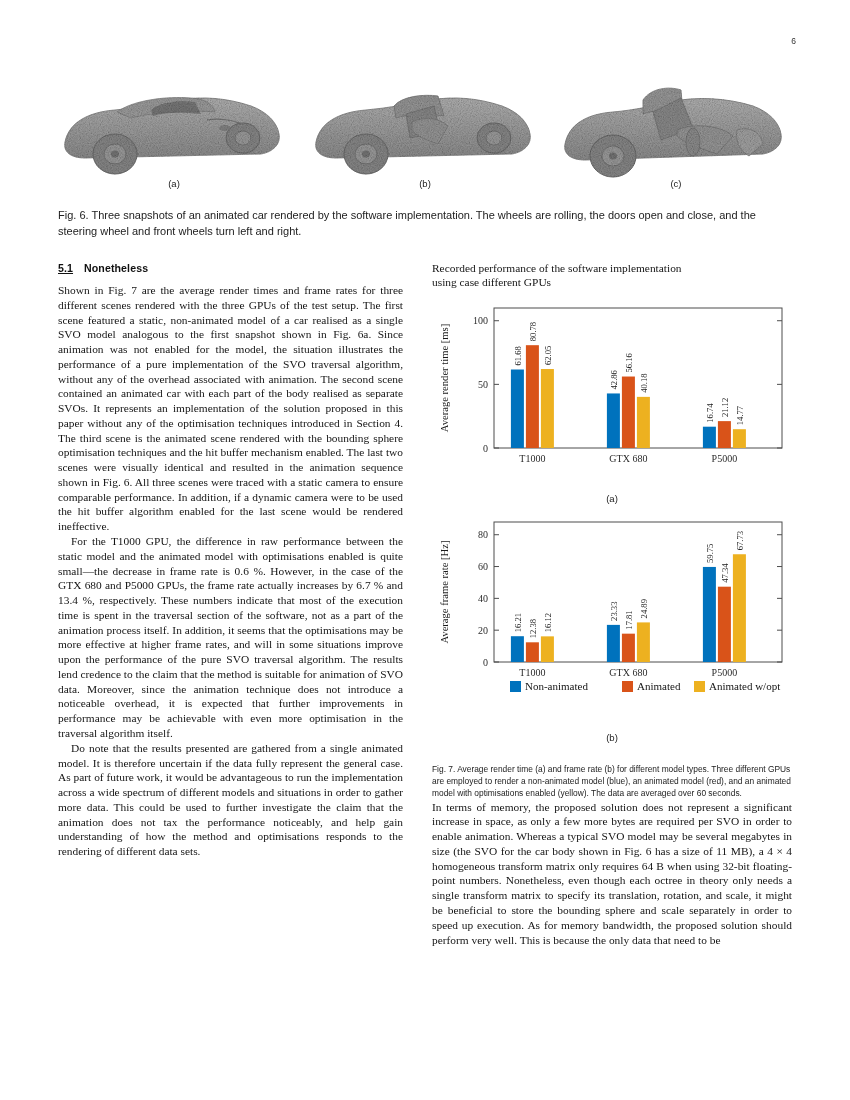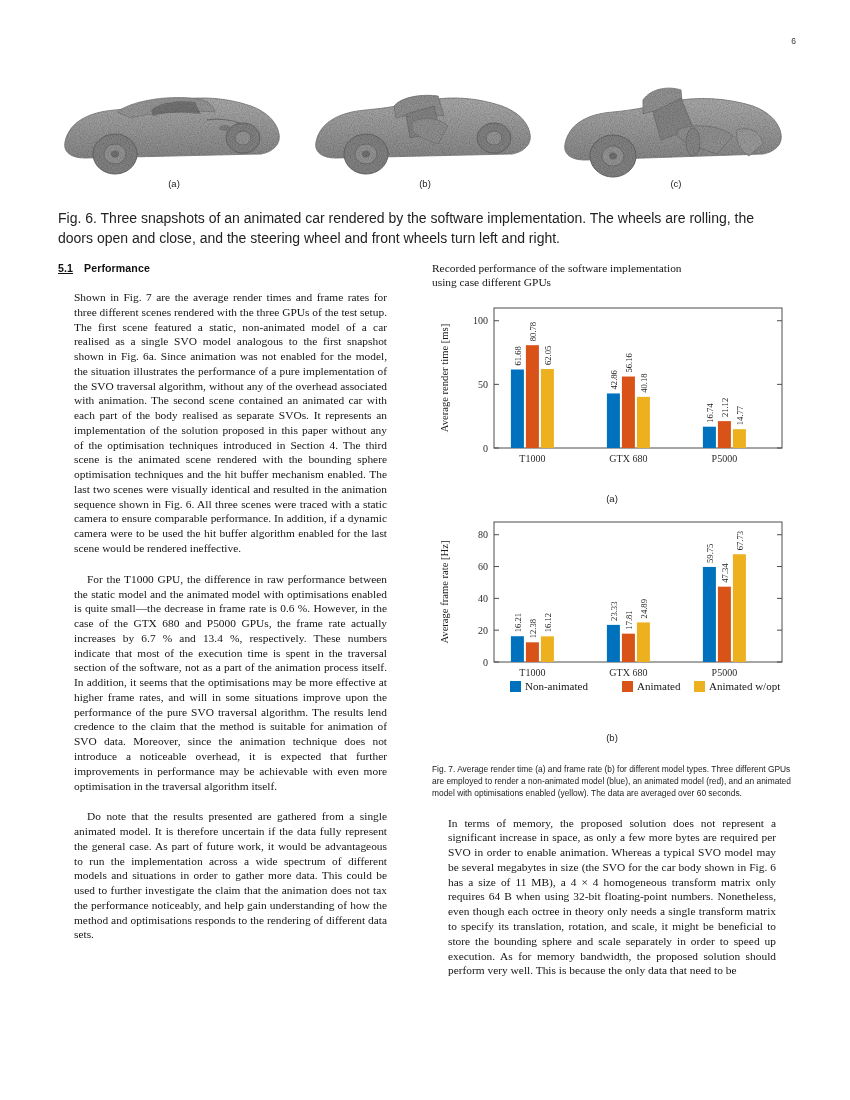--- a/index.html
+++ b/index.html
@@ -60,21 +60,21 @@
     font-size: 9.5px;
     color: #222;
   }
 
   .fig6-caption {
     position: absolute;
     top: 208px;
     left: 58px;
     width: 734px;
     font-family: "Liberation Sans", sans-serif;
-    font-size: 14px;
+    font-size: 11px;
     line-height: 1.45;
     color: #222;
     text-align: left;
   }
 
   
   .col-left {
     position: absolute;
     top: 262px;
     left: 58px;
@@ -93,21 +93,21 @@
     font-weight: bold;
     margin: 0 0 9px 0;
     color: #111;
     letter-spacing: .1px;
   }
   h2.section .secnum { margin-right: 11px; text-decoration: underline; }
 
   p.body {
     font-size: 11.4px;
     line-height: 1.295;
-    margin: 16px;
+    margin: 0;
     text-align: justify;
     text-justify: inter-word;
     hyphens: none;
     color: #141414;
   }
   p.body + p.body { text-indent: 13px; }
 
   
   .fig7 {
     position: absolute;
@@ -219,21 +219,21 @@
   <div class="fig6-labels">
     <span>(a)</span>
     <span>(b)</span>
     <span>(c)</span>
   </div>
 
   <div class="fig6-caption">Fig. 6. Three snapshots of an animated car rendered by the software implementation. The wheels are rolling, the doors open and close, and the steering wheel and front wheels turn left and right.</div>
 
   <div class="col-left">
     <h2 class="section">
-      <span class="secnum">5.1</span><span>Performance</span>
+      <span class="secnum">5.1</span><span>Nonetheless</span>
     </h2>
     <p class="body">Shown in Fig. 7 are the average render times and frame rates for three different scenes rendered with the three GPUs of the test setup. The first scene featured a static, non-animated model of a car realised as a single SVO model analogous to the first snapshot shown in Fig. 6a. Since animation was not enabled for the model, the situation illustrates the performance of a pure implementation of the SVO traversal algorithm, without any of the overhead associated with animation. The second scene contained an animated car with each part of the body realised as separate SVOs. It represents an implementation of the solution proposed in this paper without any of the optimisation techniques introduced in Section 4. The third scene is the animated scene rendered with the bounding sphere optimisation techniques and the hit buffer mechanism enabled. The last two scenes were visually identical and resulted in the animation sequence shown in Fig. 6. All three scenes were traced with a static camera to ensure comparable performance. In addition, if a dynamic camera were to be used the hit buffer algorithm enabled for the last scene would be rendered ineffective.</p>
     <p class="body">For the T1000 GPU, the difference in raw performance between the static model and the animated model with optimisations enabled is quite small—the decrease in frame rate is 0.6 %. However, in the case of the GTX 680 and P5000 GPUs, the frame rate actually increases by 6.7 % and 13.4 %, respectively. These numbers indicate that most of the execution time is spent in the traversal section of the software, not as a part of the animation process itself. In addition, it seems that the optimisations may be more effective at higher frame rates, and will in some situations improve upon the performance of the pure SVO traversal algorithm. The results lend credence to the claim that the method is suitable for animation of SVO data. Moreover, since the animation technique does not introduce a noticeable overhead, it is expected that further improvements in performance may be achievable with even more optimisation in the traversal algorithm itself.</p>
     <p class="body">Do note that the results presented are gathered from a single animated model. It is therefore uncertain if the data fully represent the general case. As part of future work, it would be advantageous to run the implementation across a wide spectrum of different models and situations in order to gather more data. This could be used to further investigate the claim that the animation does not tax the performance noticeably, and help gain understanding of how the method and optimisations responds to the rendering of different data sets.</p>
   </div>
 
   <div class="col-right">
 
     <div class="fig7" style="position:static;width:360px;">
       <div class="chart-title">

